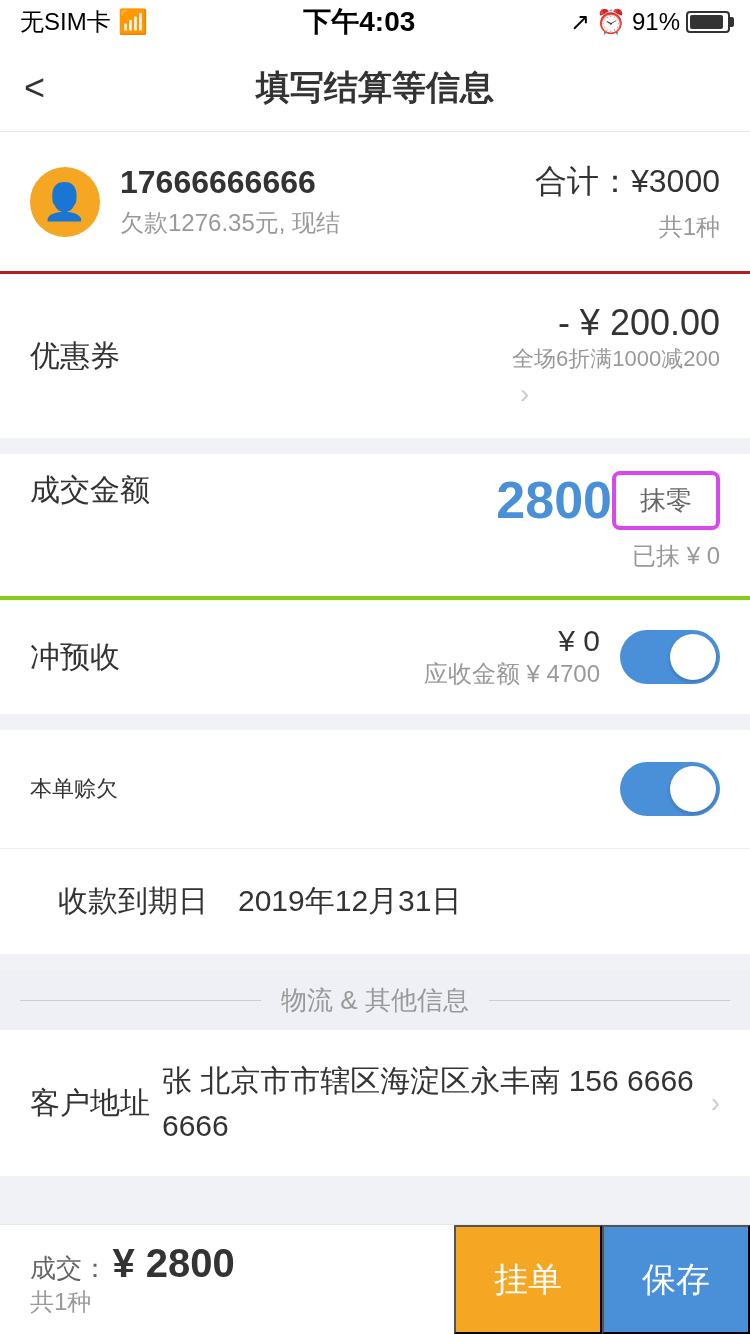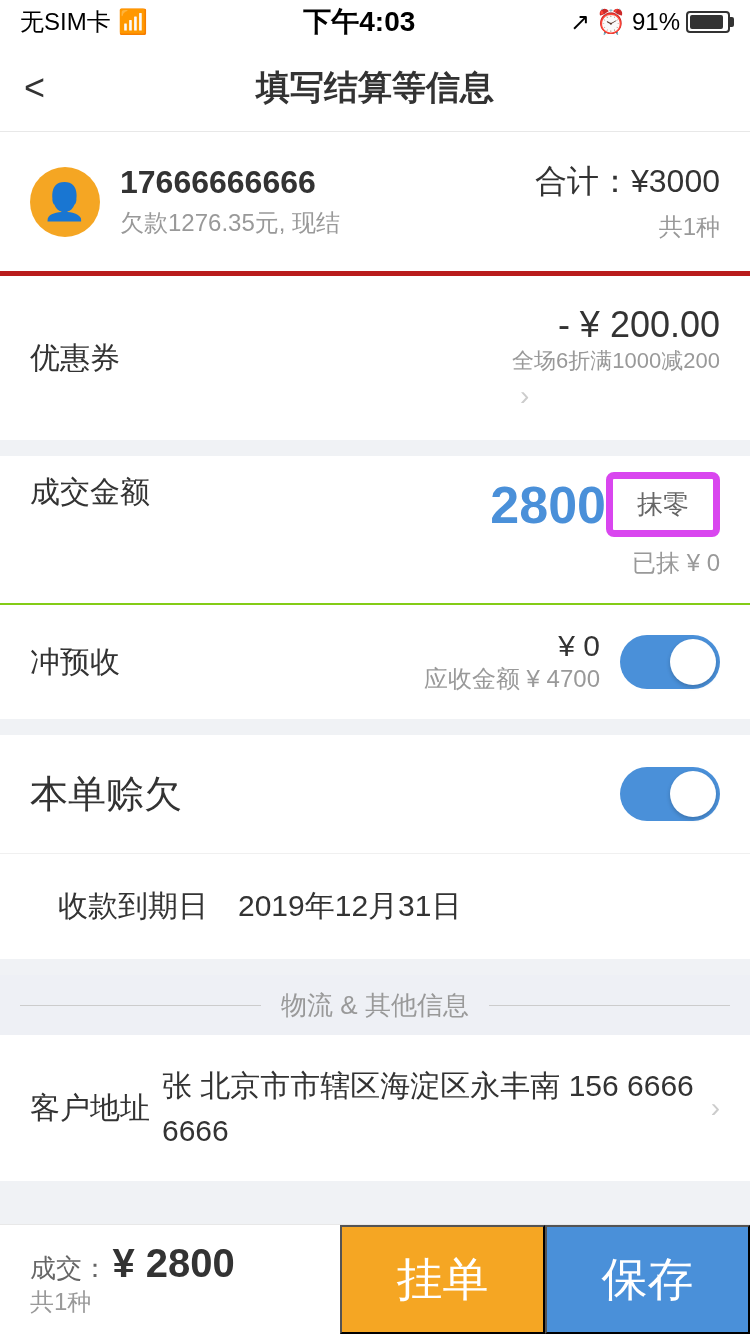--- a/index.html
+++ b/index.html
@@ -154,21 +154,21 @@
       color: #999;
     }
 
     
     .coupon-row {
       display: flex;
       align-items: center;
       justify-content: space-between;
       padding: 28px 30px;
       background: #fff;
-      border-top: 5px solid #b91c1c;
+      border-top: 3px solid #b91c1c;
     }
     .coupon-label {
       font-size: 30px;
       color: #333;
     }
     .coupon-right {
       display: flex;
       gap: 4px;
       flex-direction: column;
     }
@@ -206,21 +206,21 @@
     .deal-right {
       display: flex;
       align-items: center;
     }
     .deal-amount-value {
       font-size: 52px;
       font-weight: 600;
       color: #4a90d9;
     }
     .round-btn {
-      border: 7px solid #d946ef;
+      border: 4px solid #d946ef;
       border-radius: 8px;
       padding: 8px 24px;
       font-size: 26px;
       color: #666;
       background: #fff;
       cursor: pointer;
     }
     .deal-sub {
       text-align: right;
       padding: 0 30px 24px;
@@ -229,21 +229,21 @@
       color: #999;
     }
 
     
     .prepaid-row {
       display: flex;
       align-items: center;
       justify-content: space-between;
       padding: 24px 30px;
       background: #fff;
-      border-top: 2px solid #84cc16;
+      border-top: 4px solid #84cc16;
     }
     .prepaid-amount {
       text-align: right;
     }
     .prepaid-value {
       font-size: 30px;
       color: #333;
       font-weight: 500;
     }
     .prepaid-sub {
@@ -282,21 +282,21 @@
 
     
     .debit-row {
       display: flex;
       align-items: center;
       justify-content: space-between;
       padding: 32px 30px;
       background: #fff;
     }
     .debit-label {
-      font-size: 38px;
+      font-size: 22px;
       color: #333;
     }
 
     
     .duedate-row {
       display: flex;
       align-items: center;
       padding: 32px 30px;
       background: #fff;
       border-top: 1px solid #f0f0f0;
@@ -387,25 +387,25 @@
     .bottom-deal-amount {
       font-size: 40px;
       font-weight: 700;
       color: #333;
     }
     .bottom-deal-count {
       font-size: 24px;
       color: #999;
     }
     .bottom-btn {
-      width: 205px;
+      width: 148px;
       display: flex;
       align-items: center;
       justify-content: center;
-      font-size: 46px;
+      font-size: 34px;
       font-weight: 500;
       color: #fff;
       cursor: pointer;
     }
     .btn-pending {
       background: #f5a623;
     }
     .btn-save {
       background: #4a90d9;
     }

